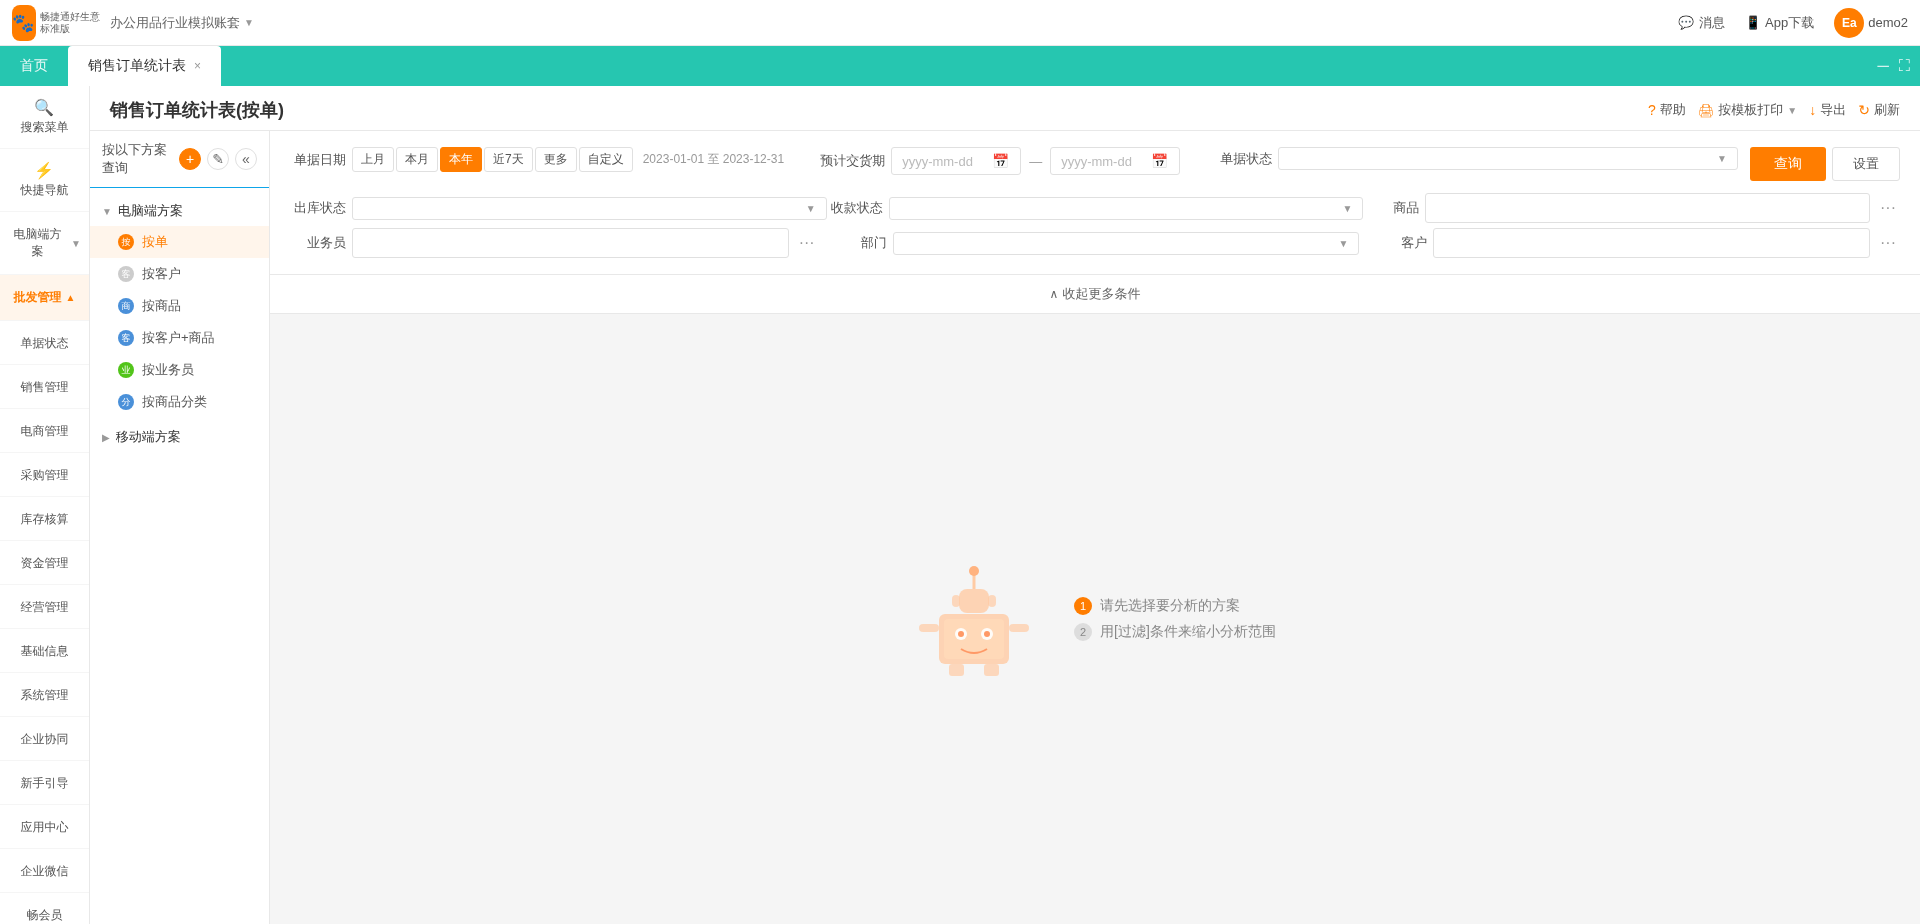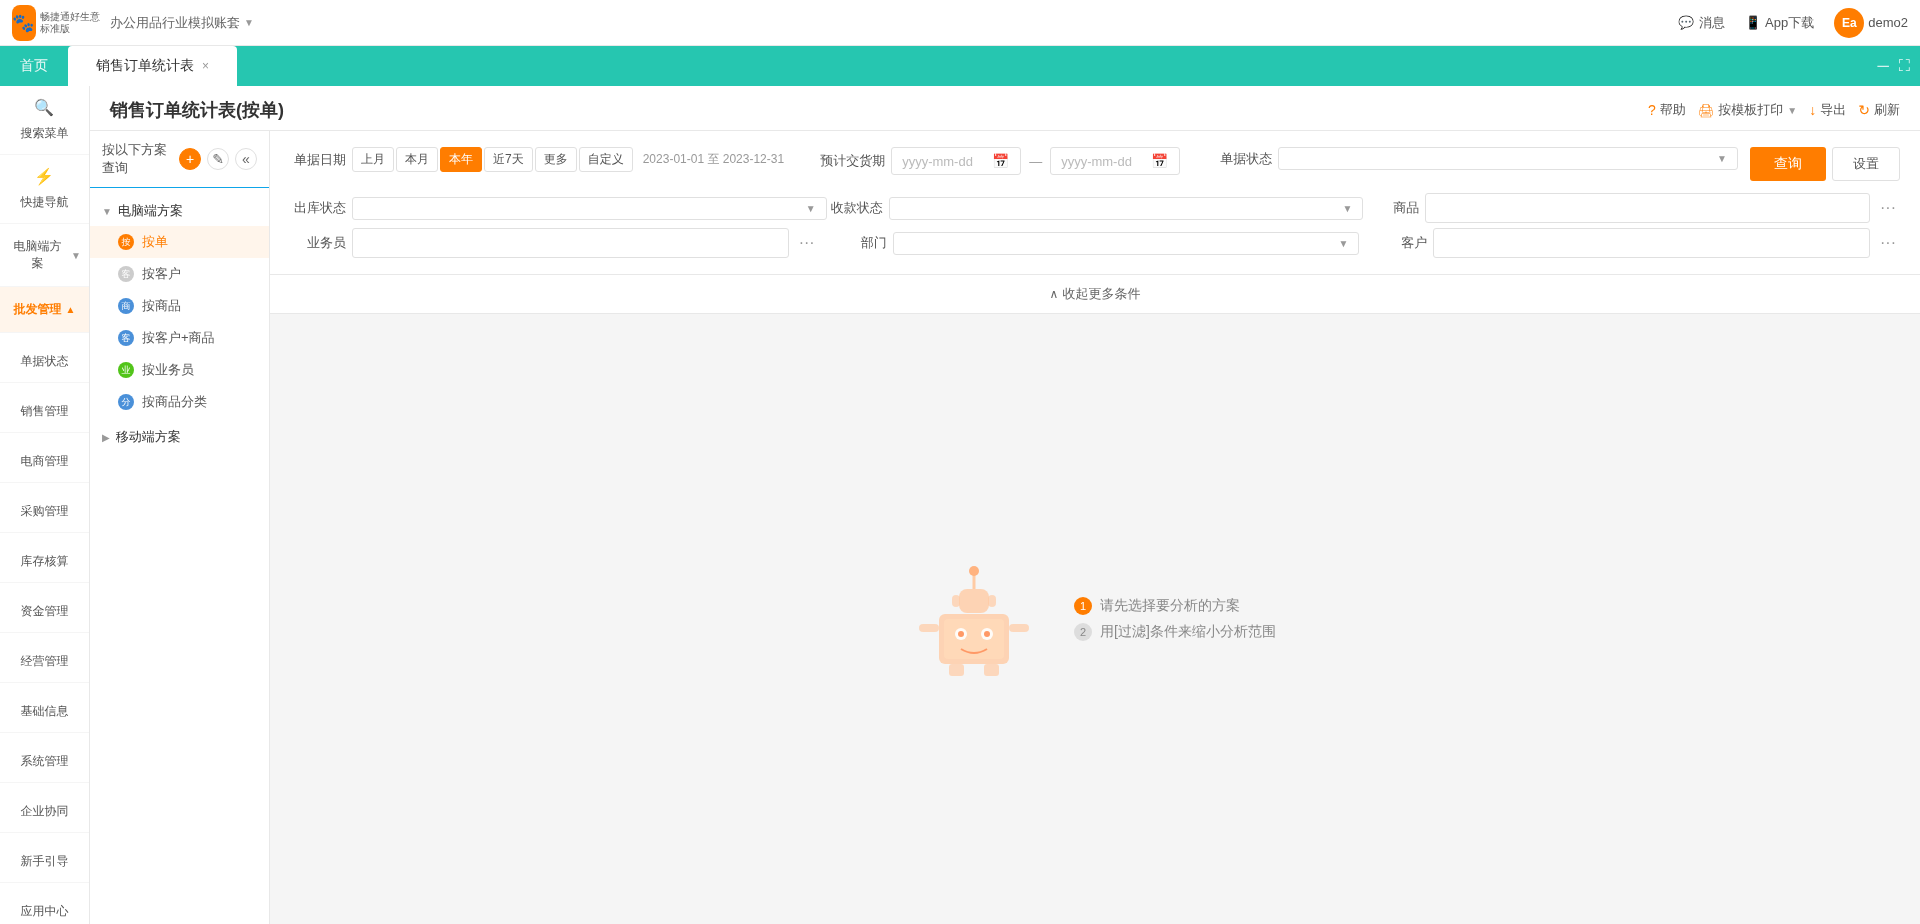--- a/index.html
+++ b/index.html
@@ -89,21 +89,21 @@
       height: 40px;
       background: #26c6b0;
       display: flex;
       align-items: center;
       padding: 0 0;
     }
     .tab-item {
       height: 40px;
       display: flex;
       align-items: center;
-      padding: 0 28px;
+      padding: 0 20px;
       cursor: pointer;
       color: rgba(255,255,255,0.85);
       font-size: 14px;
       position: relative;
     }
     .tab-item.active {
       background: #fff;
       color: #333;
       border-radius: 4px 4px 0 0;
     }
@@ -152,21 +152,21 @@
     .sidebar-item {
       padding: 12px 0;
       text-align: center;
       cursor: pointer;
       color: #555;
       font-size: 12px;
       border-bottom: 1px solid #f5f5f5;
     }
     .sidebar-item .sidebar-label {
       display: block;
-      margin-top: 8px;
+      margin-top: 2px;
     }
     .sidebar-item.has-arrow {
       display: flex;
       align-items: center;
       justify-content: center;
       gap: 4px;
       padding: 14px 8px;
     }
     .sidebar-arrow {
       font-size: 10px;

